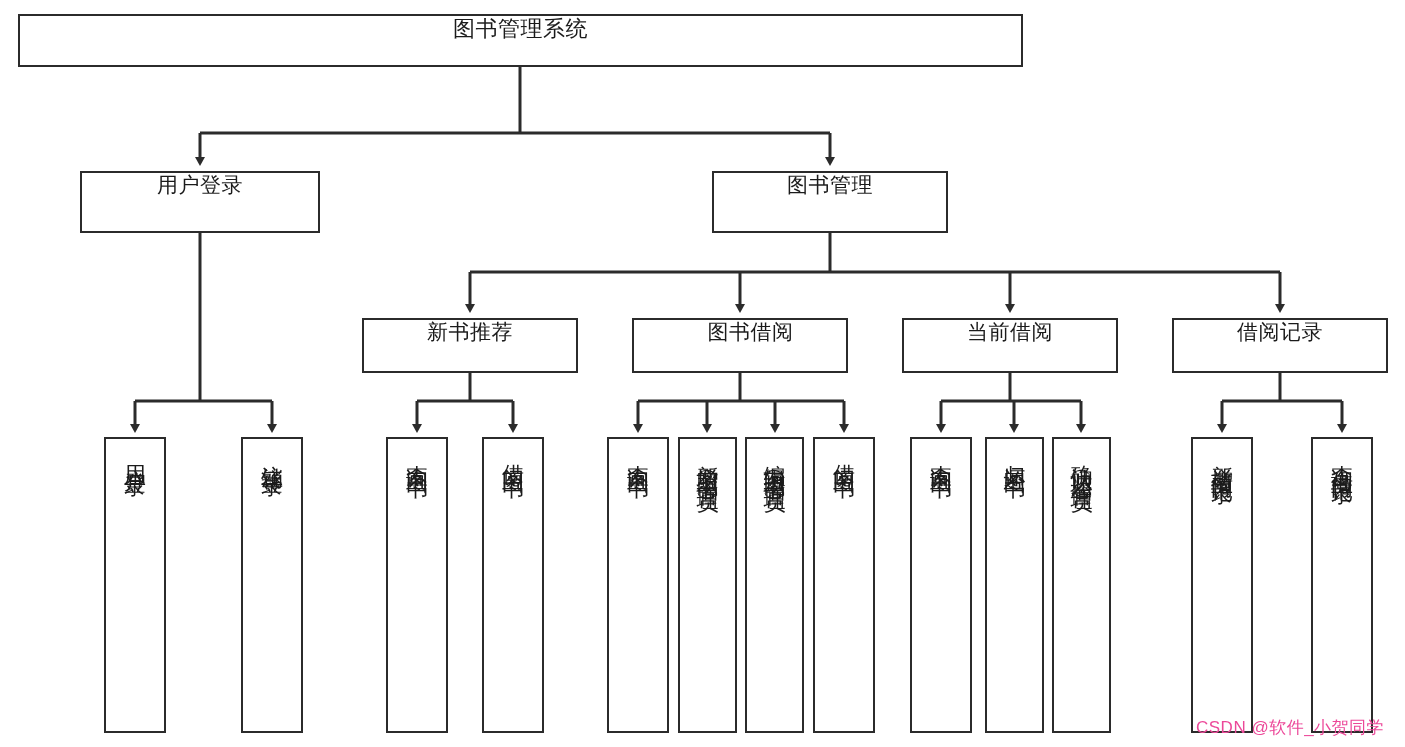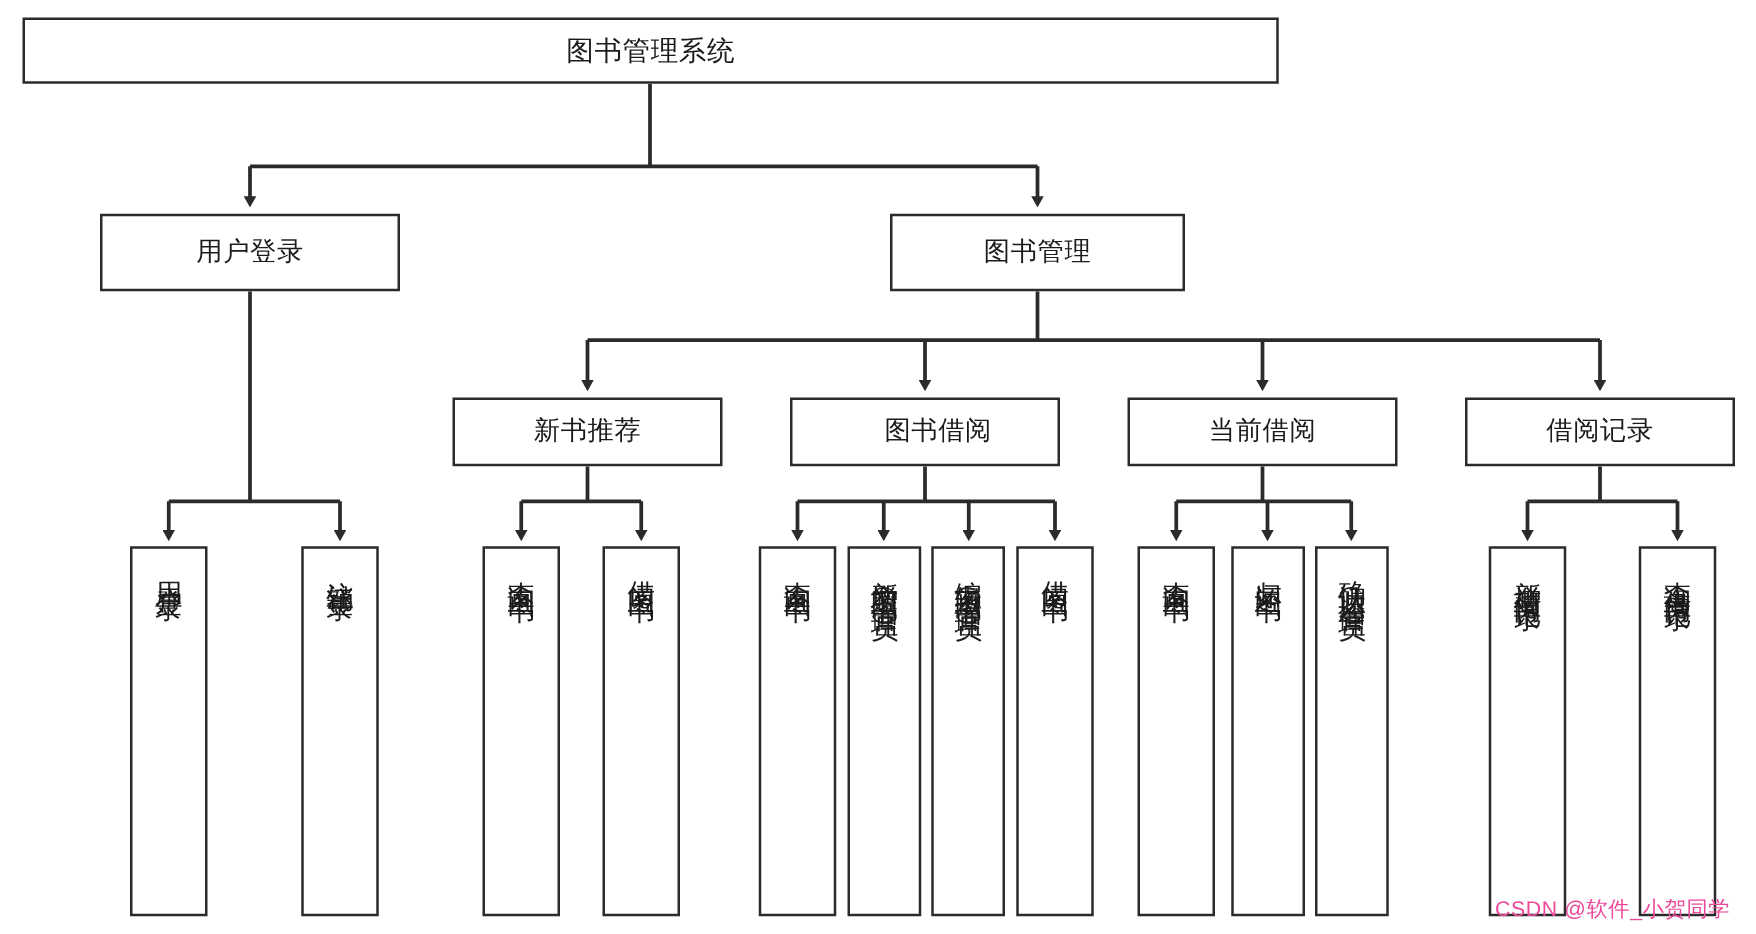--- a/index.html
+++ b/index.html
@@ -24,21 +24,21 @@
     width: 1405px;
     height: 747px;
     pointer-events: none;
   }
   .node {
     position: absolute;
     box-sizing: border-box;
     background: #ffffff;
     border: 2px solid #2b2b2b;
     display: flex;
-    align-items: center;
+    align-items: flex-start;
     justify-content: center;
     overflow: hidden;
   }
   .node-label {
     color: #1b1b1b;
     text-align: center;
     line-height: 1.18;
     white-space: pre;
   }
   .node.horizontal .node-label {

